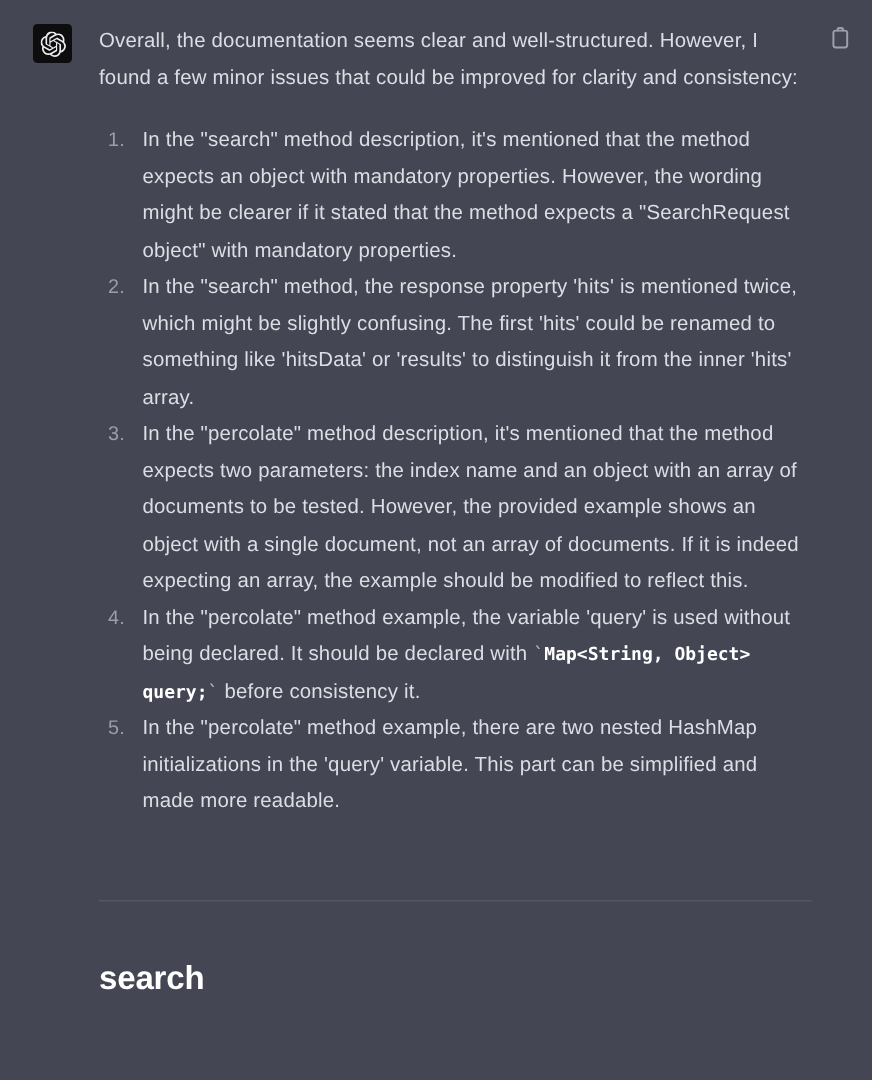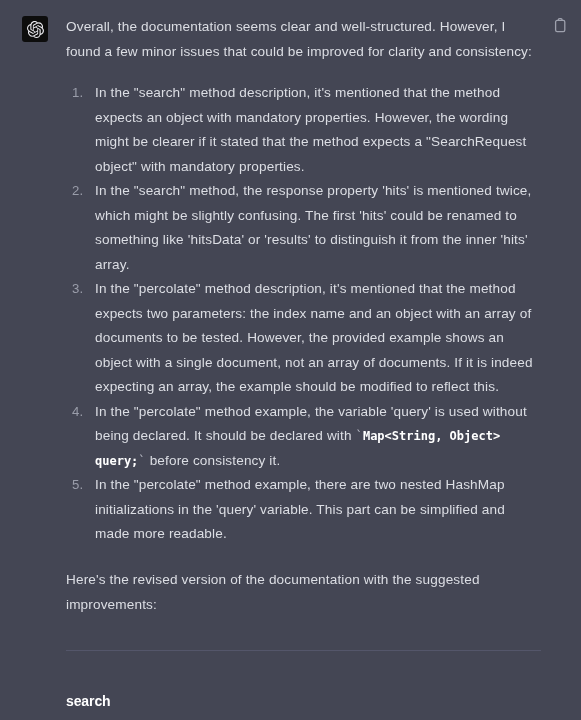--- a/index.html
+++ b/index.html
@@ -99,21 +99,21 @@
   .spacer-after-list { height: 20px; }
 
   hr.divider {
     border: 0;
     border-top: 1px solid #54566a;
     margin: 33px 0 0 0;
     width: 100%;
   }
 
   h1.section-title {
-    font-size: 14px;
+    font-size: 22px;
     line-height: 27px;
     font-weight: bold;
     color: #ffffff;
     margin: 37px 0 0 0;
     letter-spacing: -0.1px;
   }
 
   
   .copy-btn {
     position: absolute;
@@ -165,21 +165,20 @@
           <span>In the "percolate" method description, it's mentioned that the method expects two parameters: the index name and an object with an array of documents to be tested. However, the provided example shows an object with a single document, not an array of documents. If it is indeed expecting an array, the example should be modified to reflect this.</span>
         </li>
         <li><span>In the "percolate" method example, the variable 'query' is used without being declared. It should be declared with </span><span class="tick">`</span><code class="inline">Map&lt;String, Object&gt; query;</code><span class="tick">`</span><span> before consistency it.</span></li>
         <li>
           <span>In the "percolate" method example, there are two nested HashMap initializations in the 'query' variable. This part can be simplified and made more readable.</span>
         </li>
       </ol>
 
       <div class="spacer-after-list"></div>
 
-      <p class="para">Here's the revised version of the documentation with the suggested improvements:</p>
 
       <hr class="divider">
 
       <h1 class="section-title">search</h1>
 
     </div>
   </div>
 </div>
 
 </body></html>

